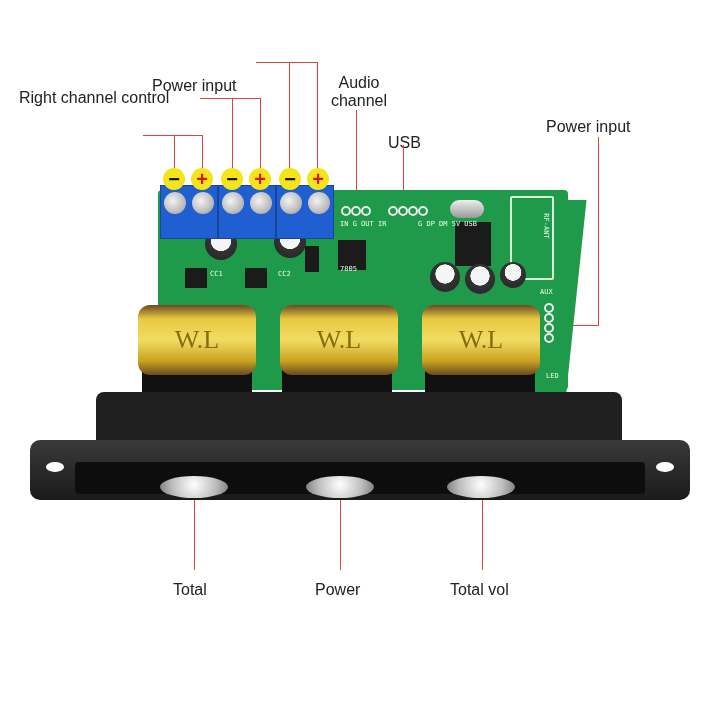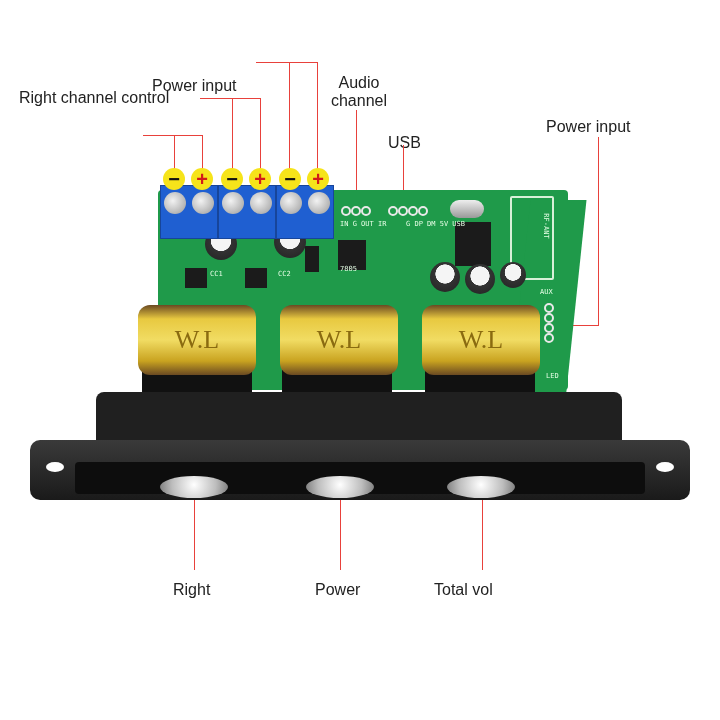--- a/index.html
+++ b/index.html
@@ -34,23 +34,23 @@
 <div class="label" style="left:152px;top:52px;margin-top:25px;">Power input</div>
 <div class="label" style="left:19px;top:89px;">Right channel control</div>
 <div class="label lr" style="left:20px;top:118px;width:121px;">
 </div>
 <div class="label" style="left:324px;top:74px;text-align:center;width:70px;">
   <div>Audio</div>
   <div>channel</div>
 </div>
 <div class="label" style="left:388px;top:127px;margin-top:7px;">USB</div>
 <div class="label" style="left:546px;top:118px;">Power input</div>
-<div class="label" style="left:173px;top:581px;">Right</div>
+<div class="label" style="left:173px;top:581px;">Total</div>
 <div class="label" style="left:315px;top:581px;">Power</div>
-<div class="label" style="left:434px;top:581px;">Total vol</div>
+<div class="label" style="left:450px;top:581px;">Total vol</div>
 
 <div class="line" style="left:256px;top:62px;width:62px;height:1px;"></div>
 <div class="line" style="left:289px;top:62px;width:1px;height:110px;"></div>
 <div class="line" style="left:317px;top:62px;width:1px;height:110px;"></div>
 
 <div class="line" style="left:200px;top:98px;width:61px;height:1px;"></div>
 <div class="line" style="left:232px;top:98px;width:1px;height:74px;"></div>
 <div class="line" style="left:260px;top:98px;width:1px;height:74px;"></div>
 
 <div class="line" style="left:143px;top:135px;width:60px;height:1px;"></div>
@@ -88,21 +88,21 @@
 <div class="silk" style="left:278px;top:270px;">CC2</div>
 
 <div class="pin" style="left:341px;top:206px;"></div>
 <div class="pin" style="left:351px;top:206px;"></div>
 <div class="pin" style="left:361px;top:206px;"></div>
 <div class="silk" style="left:340px;top:220px;">IN G OUT  IR</div>
 <div class="pin" style="left:388px;top:206px;"></div>
 <div class="pin" style="left:398px;top:206px;"></div>
 <div class="pin" style="left:408px;top:206px;"></div>
 <div class="pin" style="left:418px;top:206px;"></div>
-<div class="silk" style="left:388px;top:220px;padding-left:18px;">G DP DM 5V  USB</div>
+<div class="silk" style="left:400px;top:220px;padding-left:18px;">G DP DM 5V  USB</div>
 <div class="silk" style="left:540px;top:288px;">AUX</div>
 <div class="pin" style="left:544px;top:303px;"></div>
 <div class="pin" style="left:544px;top:313px;"></div>
 <div class="pin" style="left:544px;top:323px;"></div>
 <div class="pin" style="left:544px;top:333px;"></div>
 <div class="silk" style="left:546px;top:372px;">LED</div>
 
 <div class="term" style="left:160px;width:56px;"></div>
 <div class="term" style="left:218px;width:56px;"></div>
 <div class="term" style="left:276px;width:56px;"></div>

